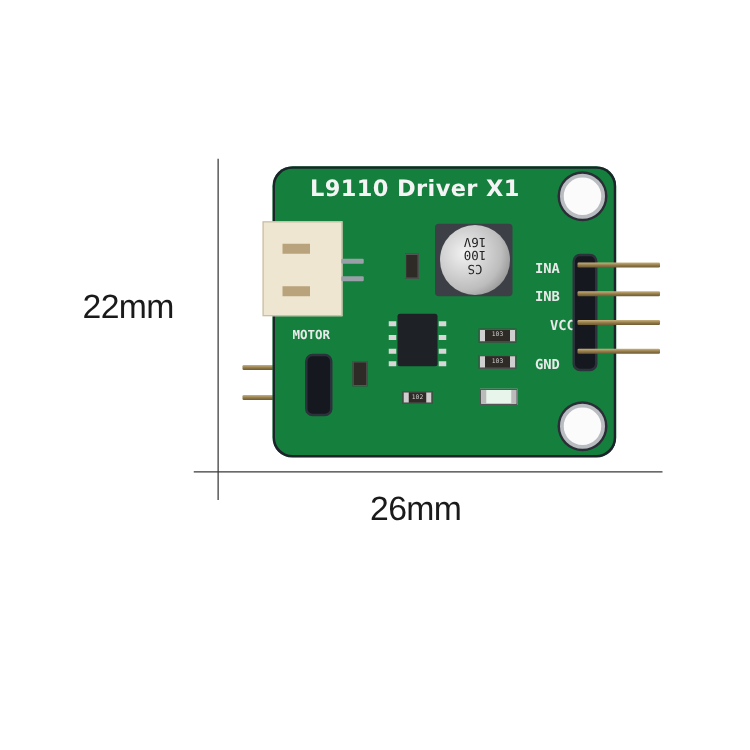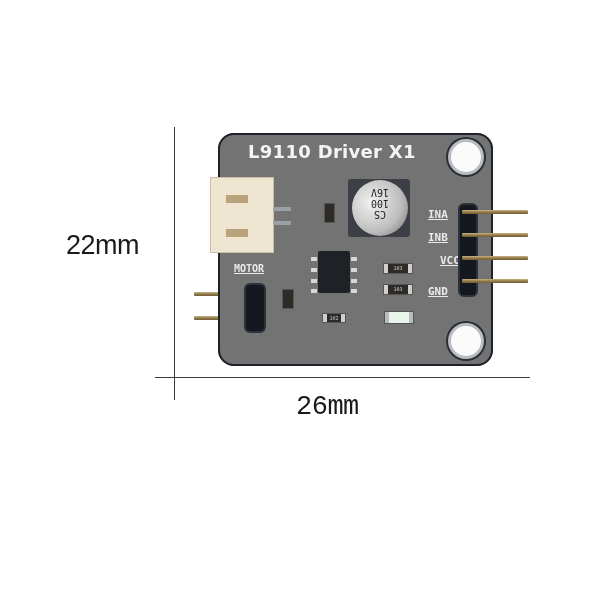--- a/index.html
+++ b/index.html
@@ -1,43 +1,43 @@
 <!DOCTYPE html>
 <html><head>
 <meta charset="utf-8">
 <style>
   html,body{margin:0;padding:0;background:#ffffff;}
   body{width:600px;height:600px;position:relative;overflow:hidden;font-family:"DejaVu Sans",sans-serif;}
   .dim-line{position:absolute;background:#3a3a3a;}
   .dim-label{position:absolute;font-family:"Liberation Sans",sans-serif;font-size:27px;color:#1a1a1a;letter-spacing:-0.5px;}
-  .board{position:absolute;left:218px;top:133px;width:275px;height:233px;background:#737373;border-radius:16px;box-shadow:inset 0 0 0 2px #1d222b;}
+  .board{position:absolute;left:218px;top:133px;width:275px;height:233px;background:#15803d;border-radius:16px;box-shadow:inset 0 0 0 2px #1d222b;}
   .title{position:absolute;left:30px;top:8px;width:180px;font-family:"DejaVu Sans",sans-serif;font-weight:bold;font-size:18px;color:#f4f4f4;letter-spacing:0.3px;}
   .hole{position:absolute;width:30px;height:30px;border-radius:50%;background:#fbfbfb;border:3px solid #b9bcc0;box-shadow:0 0 0 2px #2a2e36;}
   .conn{position:absolute;background:#efe6d2;border:1px solid #c9bfa8;}
   .conn-slot{position:absolute;background:#b9a37c;}
   .pin{position:absolute;background:linear-gradient(#c8b27e,#8d7544 60%,#6f5c36);border-radius:1px;}
   .header-shroud{position:absolute;background:#15191f;border:2px solid #2c323b;border-radius:6px;}
-  .pin-label{position:absolute;font-family:"DejaVu Sans Mono",monospace;font-weight:bold;font-size:11px;color:#e9e9e9;text-decoration:underline;}
+  .pin-label{position:absolute;font-family:"DejaVu Sans Mono",monospace;font-weight:bold;font-size:11px;color:#e9e9e9;}
   .chip{position:absolute;background:#1e2126;border-radius:2px;}
   .chip-leg{position:absolute;width:6px;height:4px;background:#d7d7d7;}
   .smd{position:absolute;background:#2e2a26;border:1px solid #555;}
   .smd .end{position:absolute;top:0;bottom:0;width:4px;background:#cfcfcf;}
   .smd .code{position:absolute;left:4px;right:4px;top:0;bottom:0;font-family:"DejaVu Sans Mono",monospace;font-size:5px;color:#d0d0d0;text-align:center;line-height:8px;}
   .cap{position:absolute;border-radius:50%;background:radial-gradient(circle at 35% 40%,#f2f2f2,#bdbdbd 60%,#6c6c6c);}
   .cap-base{position:absolute;background:#3c3f45;border-radius:3px;}
   .cap-text{position:absolute;font-family:"DejaVu Sans Mono",monospace;font-size:10px;color:#222;transform:rotate(180deg);line-height:11px;text-align:center;}
   .logo{position:absolute;font-family:"DejaVu Sans",sans-serif;font-weight:bold;font-size:22px;color:#f0f0f0;letter-spacing:3px;}
 </style>
 </head>
 <body>
 
 <div class="dim-line" style="left:174px;top:127px;width:1px;height:273px;"></div>
 <div class="dim-line" style="left:155px;top:377px;width:375px;height:1px;"></div>
 <div class="dim-label" style="left:66px;top:230px;">22mm</div>
-<div class="dim-label" style="left:296px;top:392px;font-family:Liberation Mono, monospace;">26mm</div>
+<div class="dim-label" style="left:296px;top:392px;">26mm</div>
 
 <div class="pin" style="left:194px;top:292px;width:60px;height:4px;"></div>
 <div class="pin" style="left:194px;top:316px;width:60px;height:4px;"></div>
 
 <div class="board">
   <div class="title">L9110 Driver X1</div>
 
   <div class="hole" style="left:230px;top:6px;"></div>
   <div class="hole" style="left:230px;top:190px;"></div>
 

